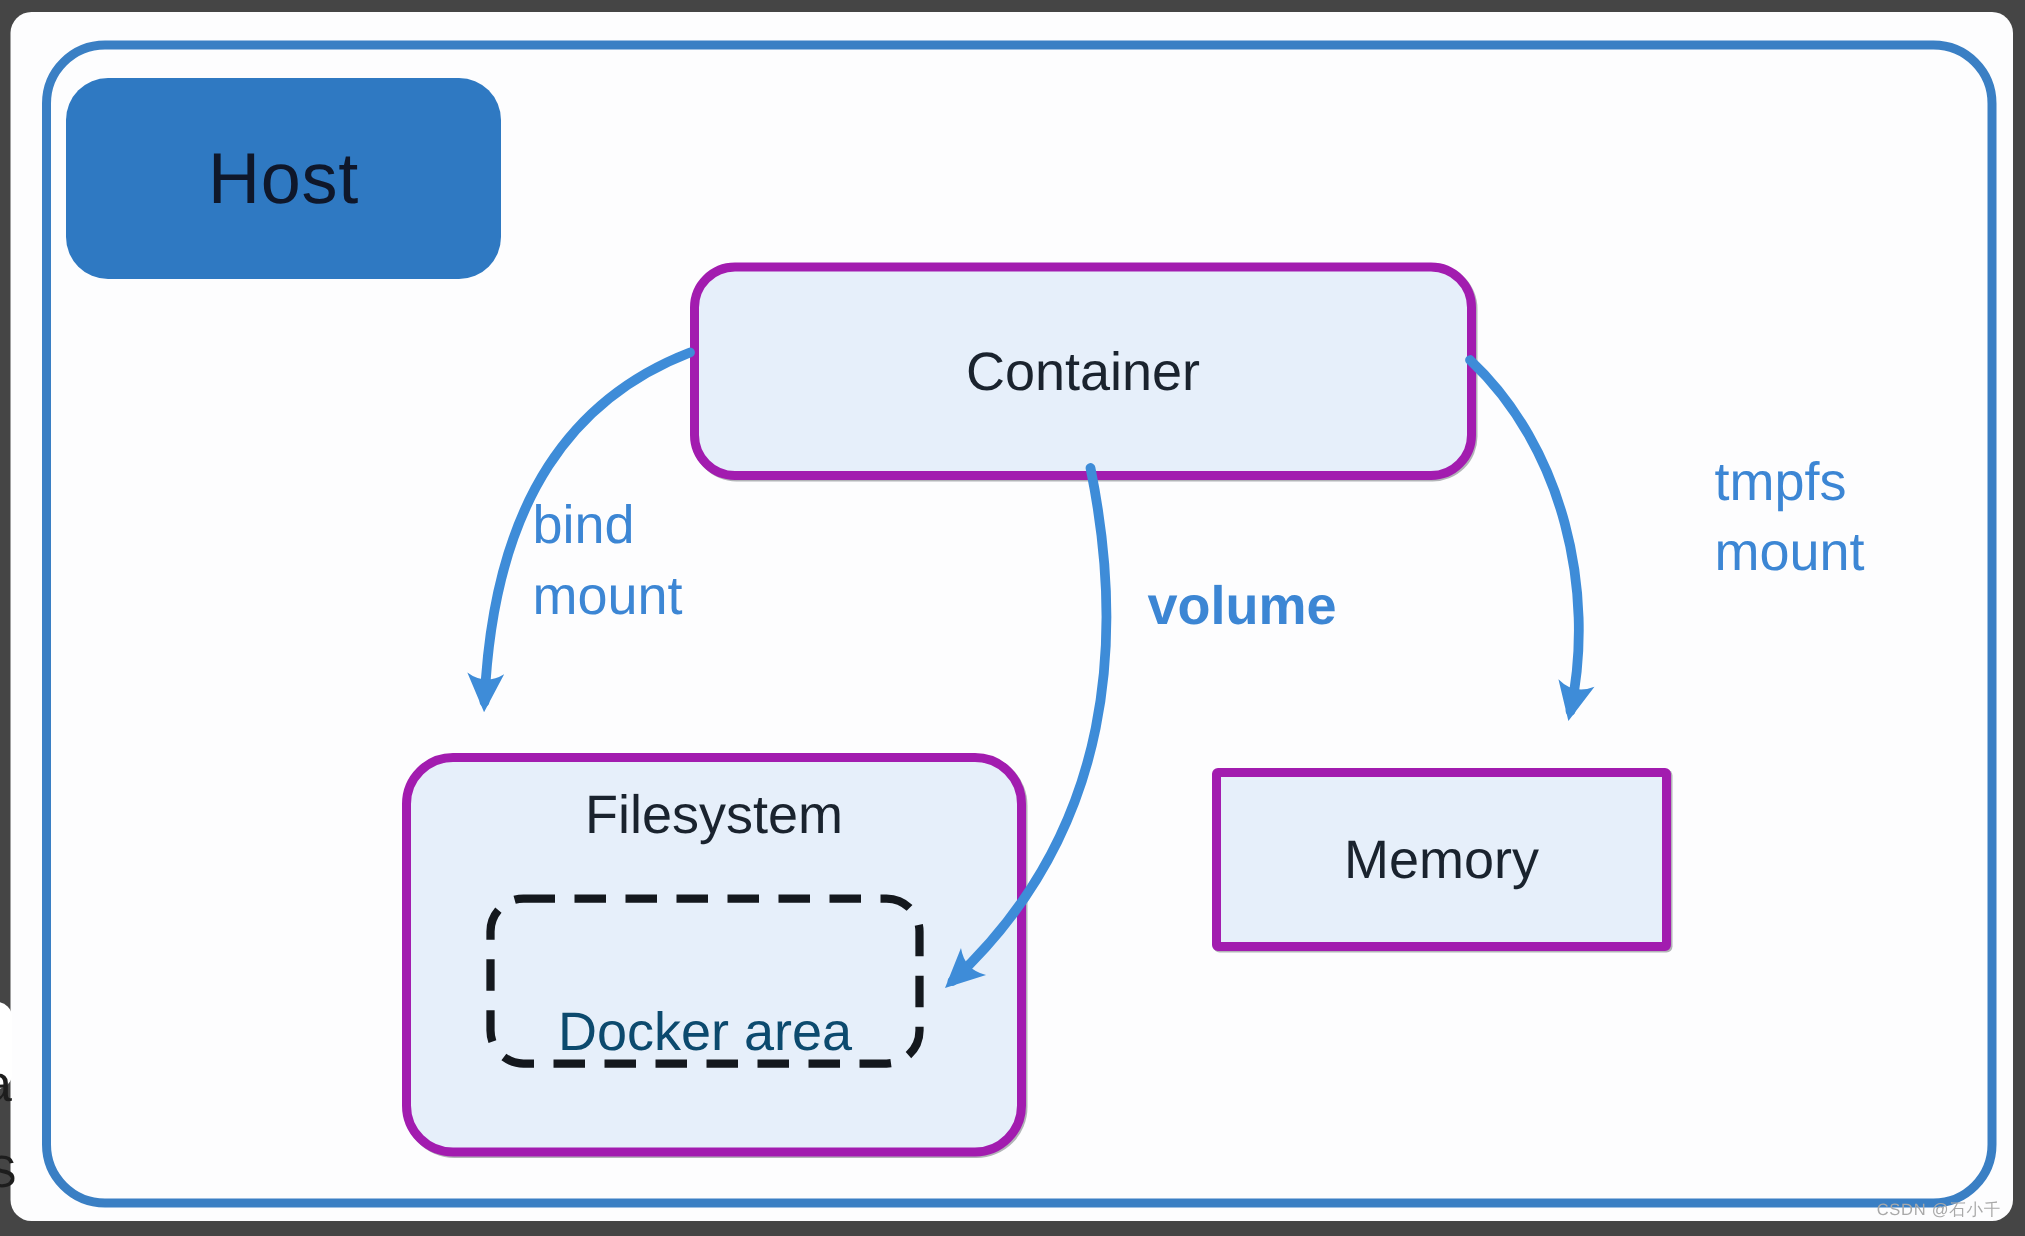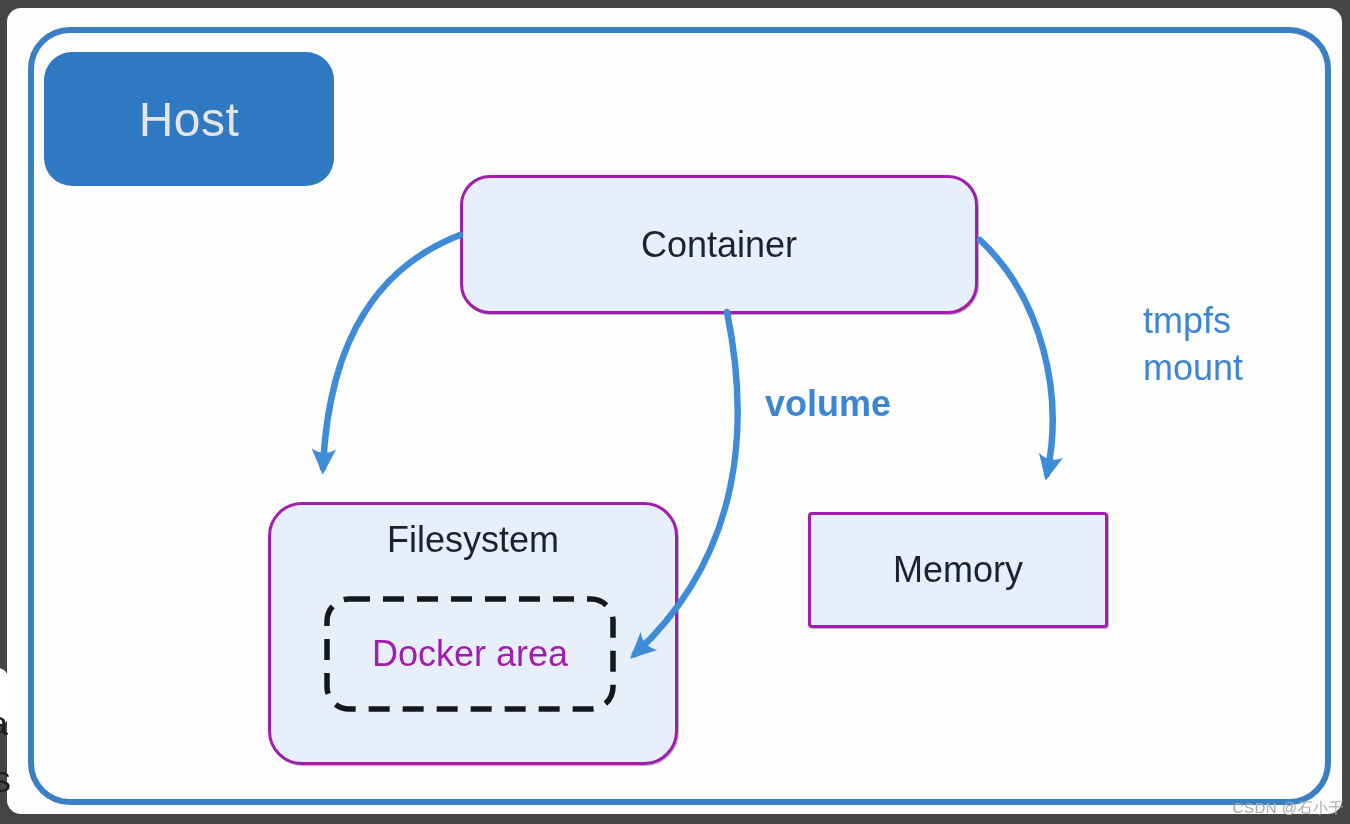--- a/index.html
+++ b/index.html
@@ -16,49 +16,49 @@
   }
   .host-boundary{
     position:absolute;left:21px;top:19px;width:1291px;height:766px;
     border:6px solid #3a7fc4;border-radius:42px;
     background:transparent;
   }
   .host-badge{
     position:absolute;left:37px;top:44px;width:290px;height:134px;
     background:#2f79c2;border-radius:28px;
     display:flex;align-items:center;justify-content:center;
-    color:#e5e5e5;font-size:48px;letter-spacing:0.5px;
+    color:#0f172a;font-size:48px;letter-spacing:0.5px;
   }
   .node{
     position:absolute;
-    background:#e6effa;border:3px solid #a21caf;
+    background:#e6effa;border:6px solid #a21caf;
     color:#1a232e;font-size:36px;
     display:flex;align-items:center;justify-content:center;
     box-shadow:1px 1px 0 0 rgba(37,43,51,0.35);
   }
   .node-container{left:453px;top:167px;width:512px;height:133px;border-radius:30px;}
   .node-filesystem{left:261px;top:494px;width:404px;height:257px;border-radius:34px;
     align-items:flex-start;justify-content:center;padding-top:0;}
   .node-filesystem .node-label{margin-top:14px;}
   .node-memory{left:801px;top:504px;width:294px;height:110px;border-radius:4px;}
   .docker-area-label{
     position:absolute;left:320px;top:591px;width:286px;height:110px;
-    display:flex;align-items:center;justify-content:center;
-    color:#a21caf;font-size:36px;
+    display:flex;align-items:flex-end;justify-content:center;
+    color:#0c4a6e;font-size:36px;
   }
   .overlay{position:absolute;left:0;top:0;width:1350px;height:824px;pointer-events:none;}
   .edge-label{
     position:absolute;color:#3c86d4;font-size:36px;line-height:47px;
   }
   .label-bind{left:348px;top:318px;width:145px;}
   .label-volume{left:758px;top:372px;width:200px;font-weight:bold;}
   .label-tmpfs{left:1092px;top:289px;width:145px;margin-left:44px;}
   .watermark{
-    position:absolute;right:6px;top:799px;
-    color:#a9a9a9;font-size:15px;letter-spacing:0.5px;z-index:30;
+    position:absolute;right:16px;top:799px;
+    color:#a9a9a9;font-size:11px;letter-spacing:0.5px;z-index:30;
   }
   .edge-blob{
     position:absolute;left:-14px;top:668px;width:22px;height:58px;
     background:#ffffff;border-radius:10px;
   }
   .edge-frag{position:absolute;color:#1d1d1d;overflow:hidden;}
   .frag-1{left:-11px;top:704px;font-size:34px;}
   .frag-2{left:-9px;top:765px;font-size:30px;}
 </style>
 </head>
@@ -98,20 +98,21 @@
 
       <path d="M 720 304 C 742 412 738 544 628 646" fill="none" stroke="#3e8cd8" stroke-width="6.5" stroke-linecap="round" marker-end="url(#arrowhead)"></path>
 
       <path d="M 973 232 C 1035 290 1057 386 1040 466" fill="none" stroke="#3e8cd8" stroke-width="6.5" stroke-linecap="round" marker-end="url(#arrowhead)"></path>
     </svg>
 
     <div class="docker-area-label">
       <span>Docker area</span>
     </div>
 
+    <div class="edge-label label-bind">bind mount</div>
     <div class="edge-label label-volume">volume</div>
     <div class="edge-label label-tmpfs">tmpfs mount</div>
 
   </div>
 
   <div class="edge-blob"></div>
   <span class="edge-frag frag-1">a</span>
   <span class="edge-frag frag-2">S</span>
 
   <div class="watermark">CSDN @石小千</div>

